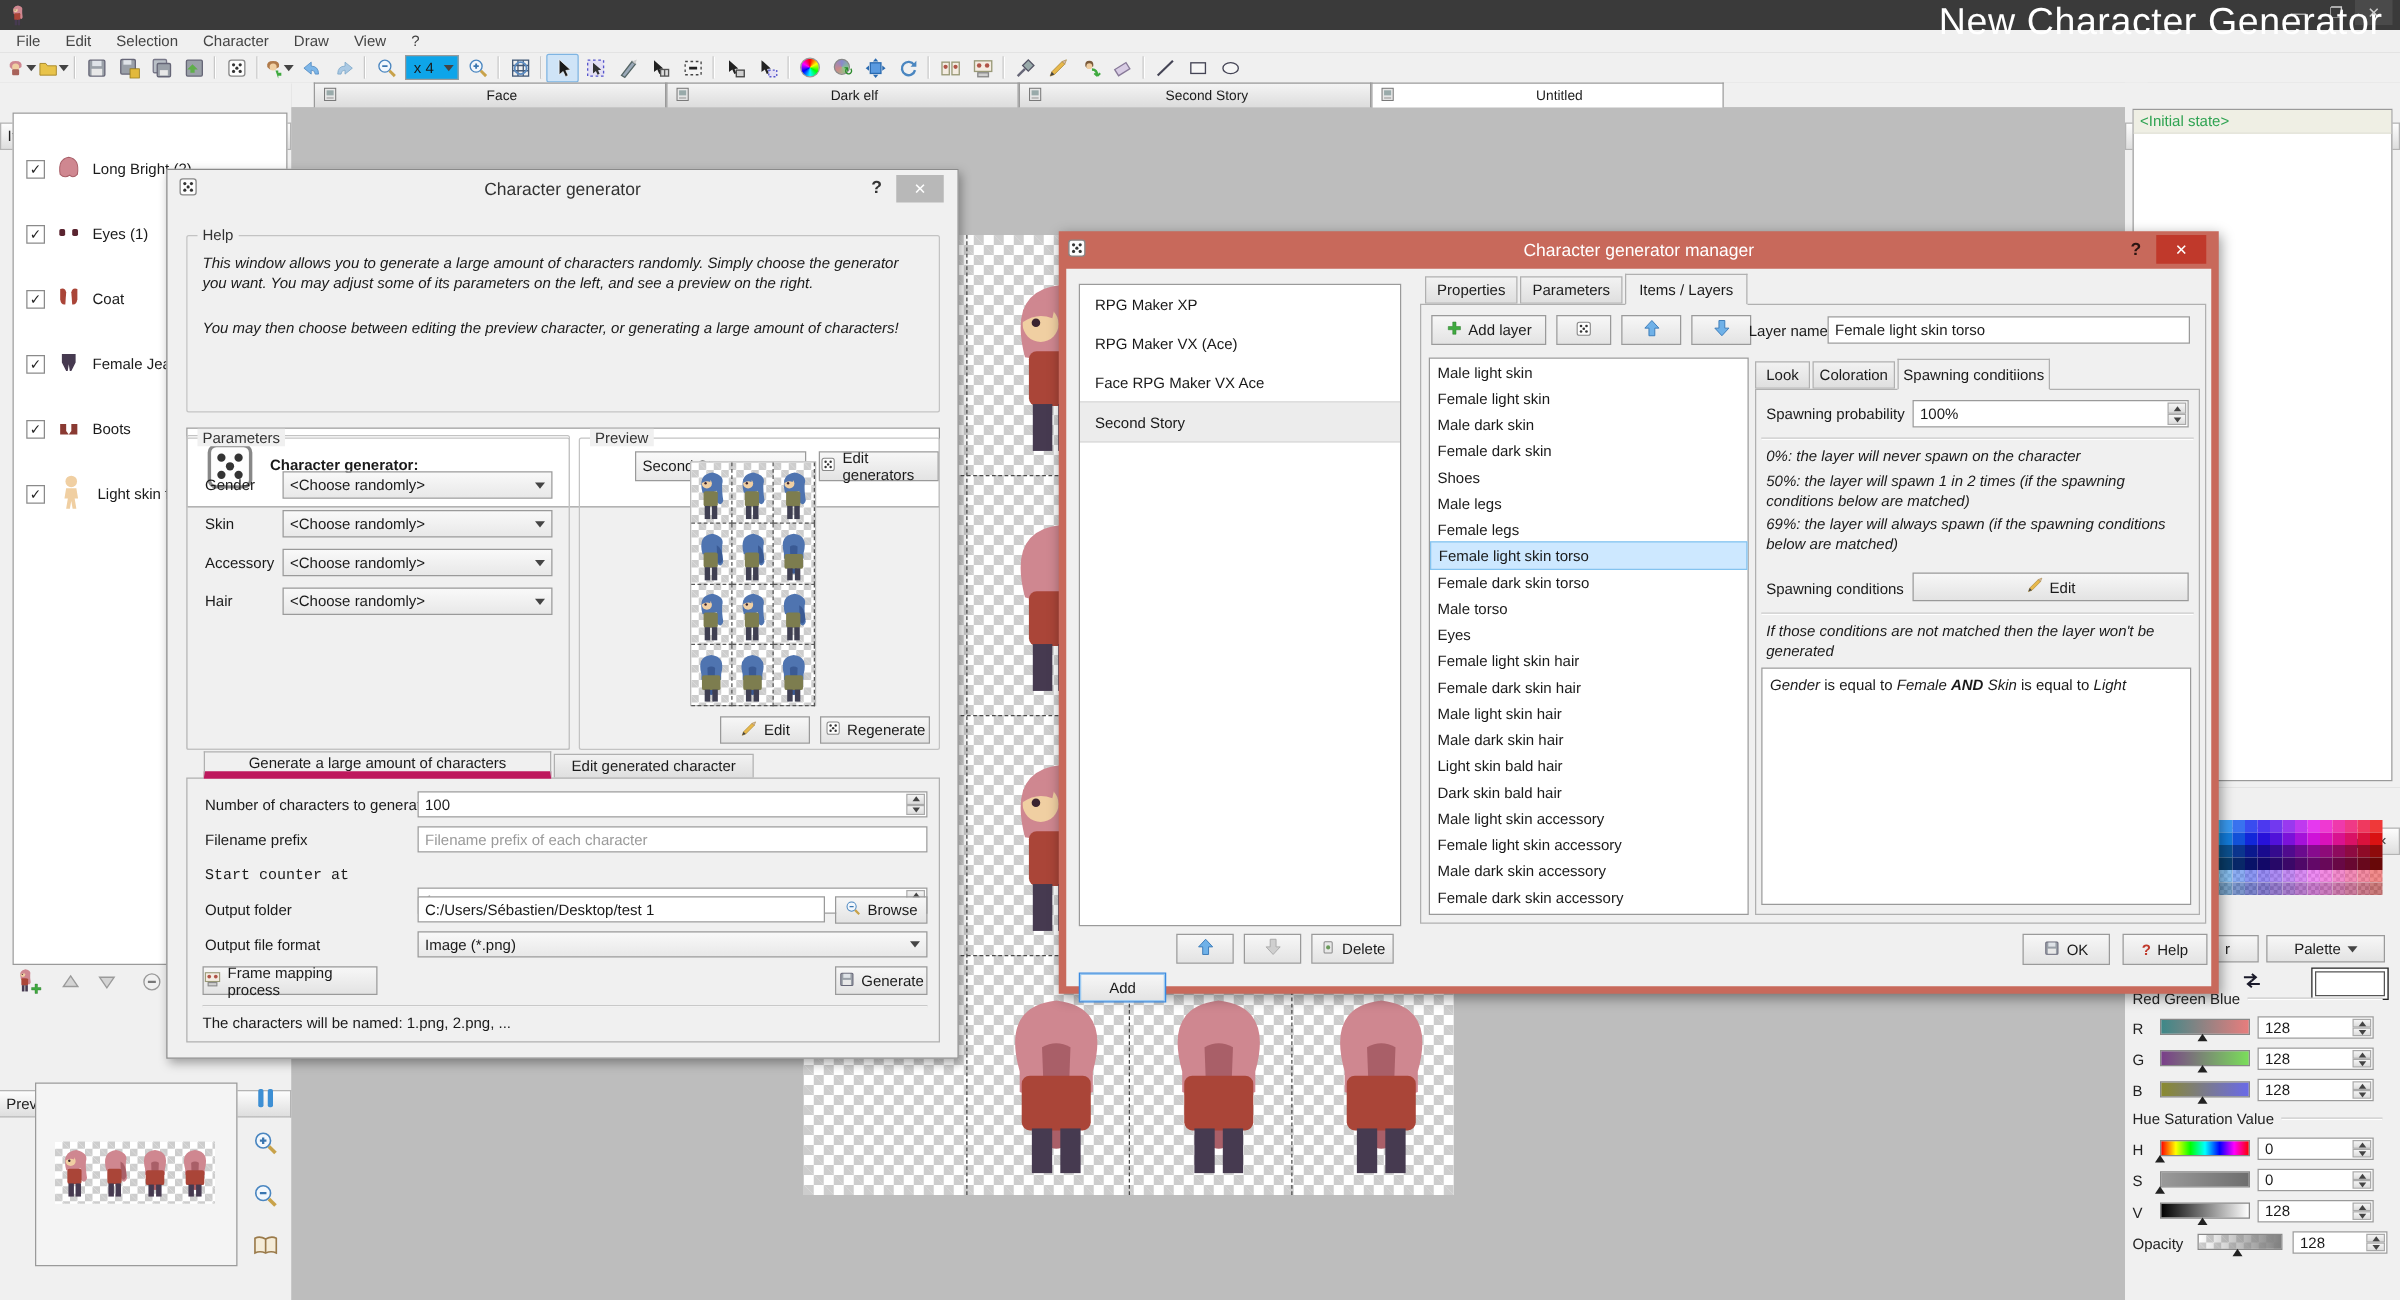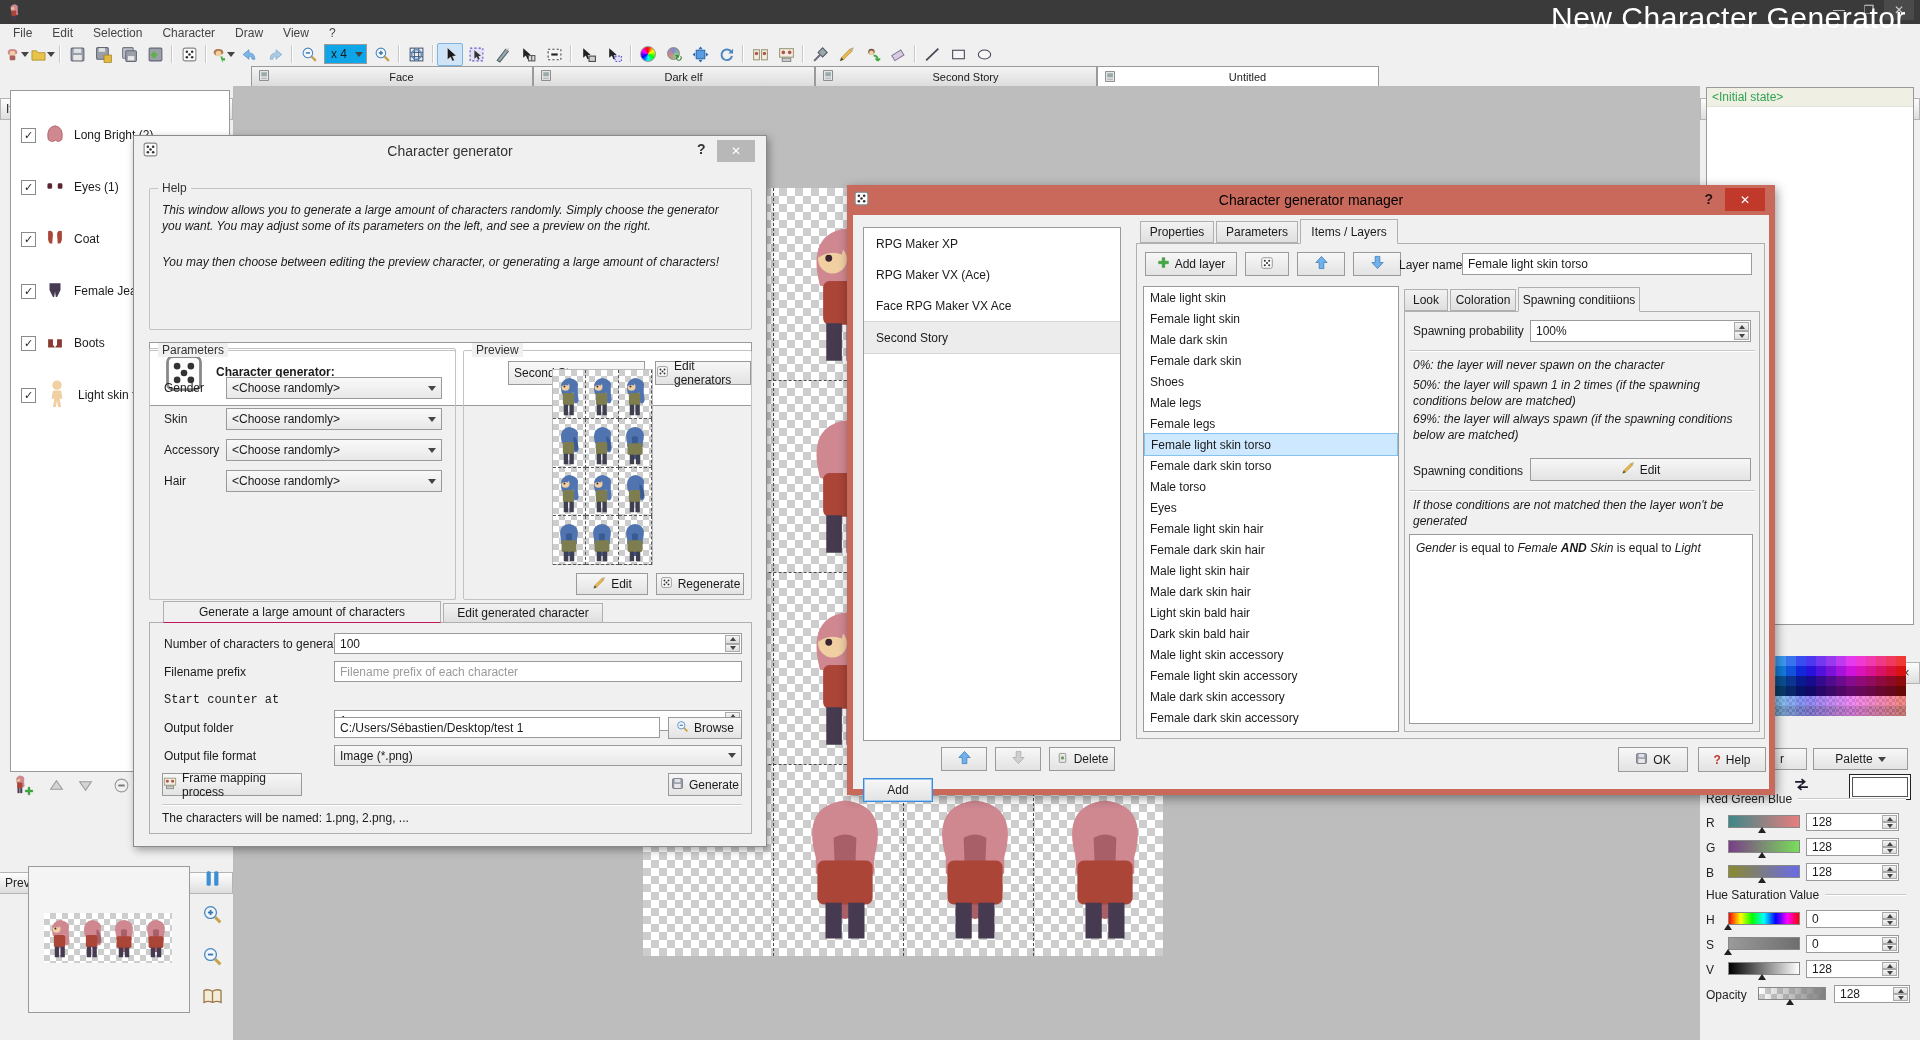--- a/index.html
+++ b/index.html
@@ -64,21 +64,21 @@
   .gb>.legend{position:absolute;top:-8px;left:8px;background:#f0f0f0;padding:0 4px;font-size:12px;color:#333;}
   .itxt{font-style:italic;color:#1a1a1a;font-size:12px;line-height:1.3;}
   
   #gen-dialog{position:absolute;left:133px;top:135px;width:632px;height:710px;background:#f0f0f0;border:1px solid #8a8a8a;box-shadow:2px 3px 8px rgba(0,0,0,.35);z-index:20;}
   #gen-dialog .dtitle{position:absolute;left:0;top:0;right:0;height:30px;display:flex;align-items:center;}
   #gen-dialog .dtitle .tt{position:absolute;left:0;right:0;text-align:center;font-size:14px;color:#333;}
   .param-row{position:absolute;display:flex;align-items:center;}
   .pgrid-cell{position:absolute;border-right:1px dashed #555;border-bottom:1px dashed #555;display:flex;align-items:flex-end;justify-content:center;}
   #mgr-dialog{position:absolute;left:847px;top:185px;width:928px;height:610px;background:#c8695b;box-shadow:2px 3px 10px rgba(0,0,0,.4);z-index:30;box-sizing:border-box;}
   #mgr-dialog .mtitle{height:30px;position:relative;display:flex;align-items:center;}
-  #mgr-dialog .mtitle .tt{position:absolute;left:0;right:0;text-align:center;font-size:14px;color:#000000;}
+  #mgr-dialog .mtitle .tt{position:absolute;left:0;right:0;text-align:center;font-size:14px;color:#ffffff;}
   #mgr-content{position:absolute;left:6px;top:30px;right:6px;bottom:6px;background:#f0f0f0;}
   .gen-item{height:31px;display:flex;align-items:center;padding-left:12px;font-size:12px;}
   .gen-item.sel{background:#ececec;border-top:1px solid #d8d8d8;border-bottom:1px solid #d8d8d8;}
   .layer-item{height:21px;display:flex;align-items:center;padding-left:6px;font-size:12px;white-space:nowrap;}
   .layer-item.sel{background:#cde8ff;border:1px solid #84c3ef;margin:-1px 0;}
   .tab{position:absolute;height:22px;border:1px solid #b0b0b0;background:linear-gradient(#f2f2f2,#dfdfdf);display:flex;align-items:center;justify-content:center;font-size:12px;box-sizing:border-box;}
   .tab.active{background:#f0f0f0;border-bottom:1px solid #f0f0f0;z-index:2;}
   .tabpage{position:absolute;border:1px solid #b0b0b0;background:#f0f0f0;}
   .dash-v{position:absolute;border-left:1px dashed #4a4a4a;width:0;}
   .dash-h{position:absolute;border-top:1px dashed #4a4a4a;height:0;}
@@ -1189,21 +1189,21 @@
             <rect x="2" y="2" width="12" height="12" rx="2" fill="#fdfdfd" stroke="#888"></rect>
             <circle cx="5.5" cy="5.5" r="1.2" fill="#333"></circle>
             <circle cx="10.5" cy="5.5" r="1.2" fill="#333"></circle>
             <circle cx="8" cy="8" r="1.2" fill="#333"></circle>
             <circle cx="5.5" cy="10.5" r="1.2" fill="#333"></circle>
             <circle cx="10.5" cy="10.5" r="1.2" fill="#333"></circle>
           </svg></span>
         <span>Regenerate</span>
       </div>
   </div>
-  <div class="tab" id="gtab1" style="left:29px;top:465px;width:278px;z-index:2;background:#f0f0f0;border-bottom:1px solid #be185d;">
+  <div class="tab" id="gtab1" style="left:29px;top:465px;width:278px;z-index:2;background:#f0f0f0;border-bottom:6px solid #be185d;">
       <span>Generate a large amount of characters</span>
     </div>
   <div class="tab" id="gtab2" style="left:309px;top:467px;width:160px;height:20px;">
       <span>Edit generated character</span>
     </div>
   <div class="tabpage" style="left:15px;top:486px;width:601px;height:210px;">
     <span class="abs" style="left:14px;top:14px;">Number of characters to generate</span>
     <div class="field spin abs" style="left:184px;top:10px;width:408px;height:21px;">
         <span>100</span>
         <span class="sb">

